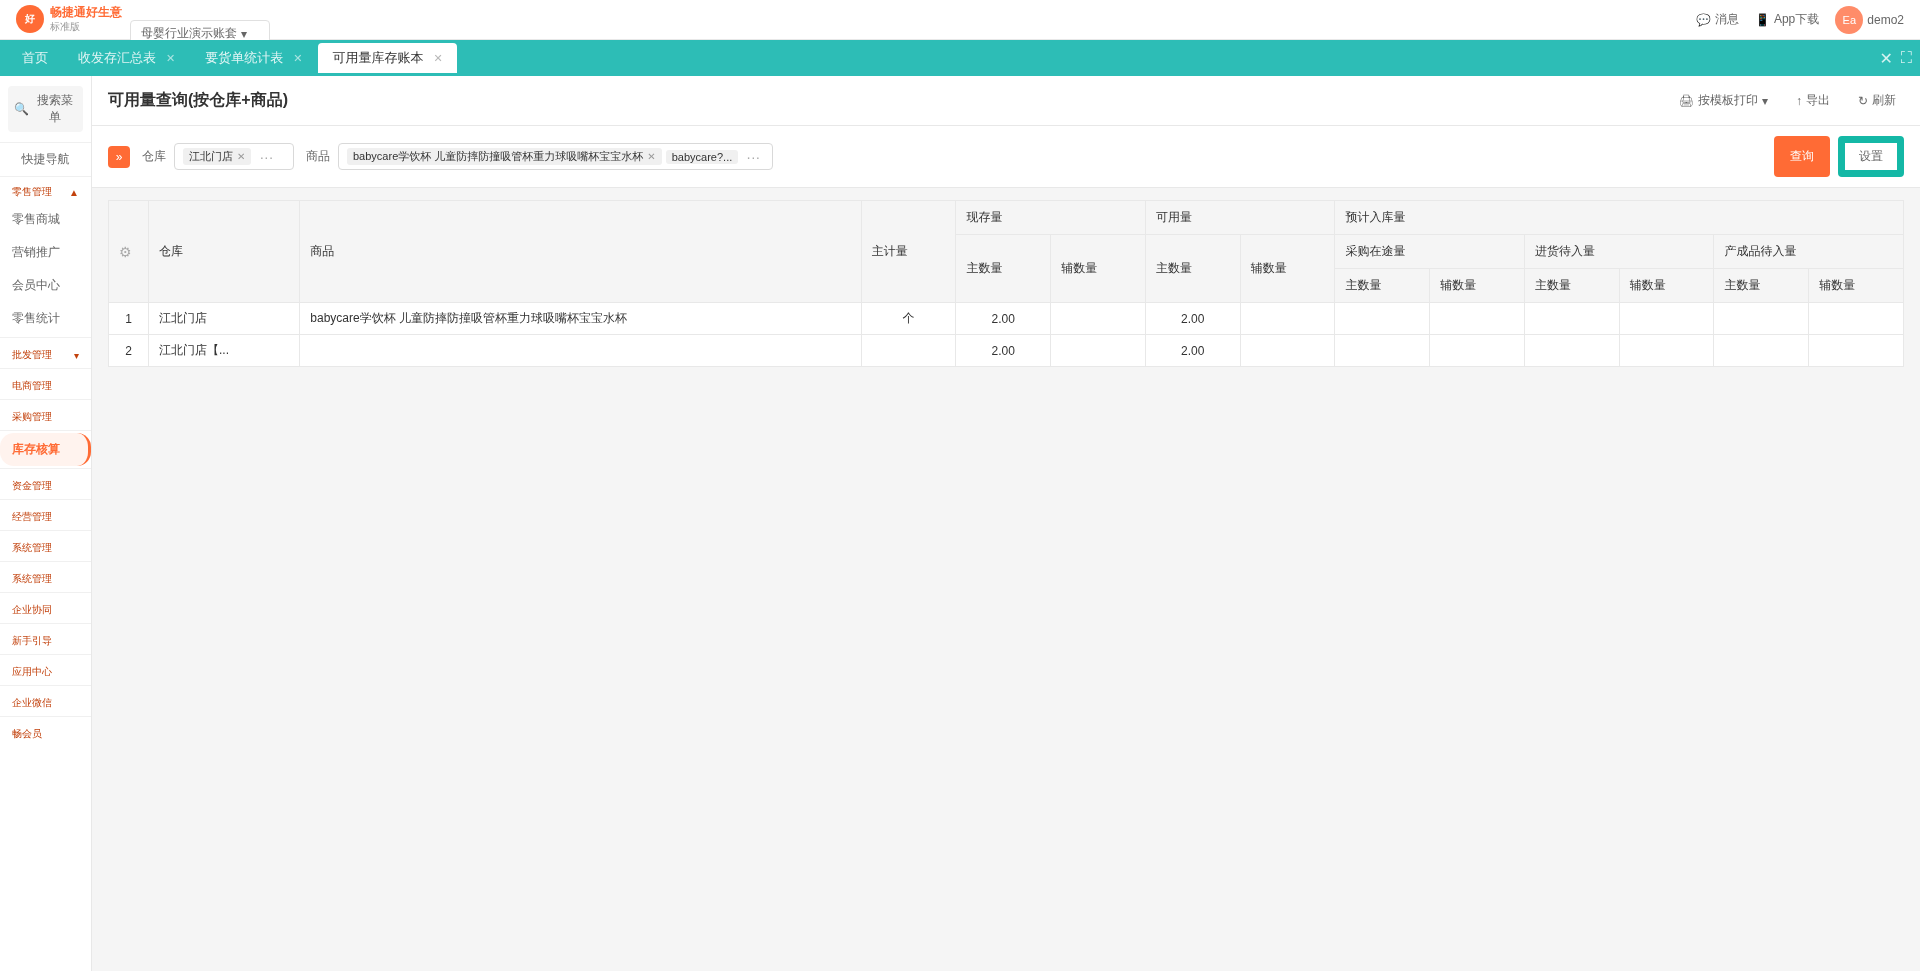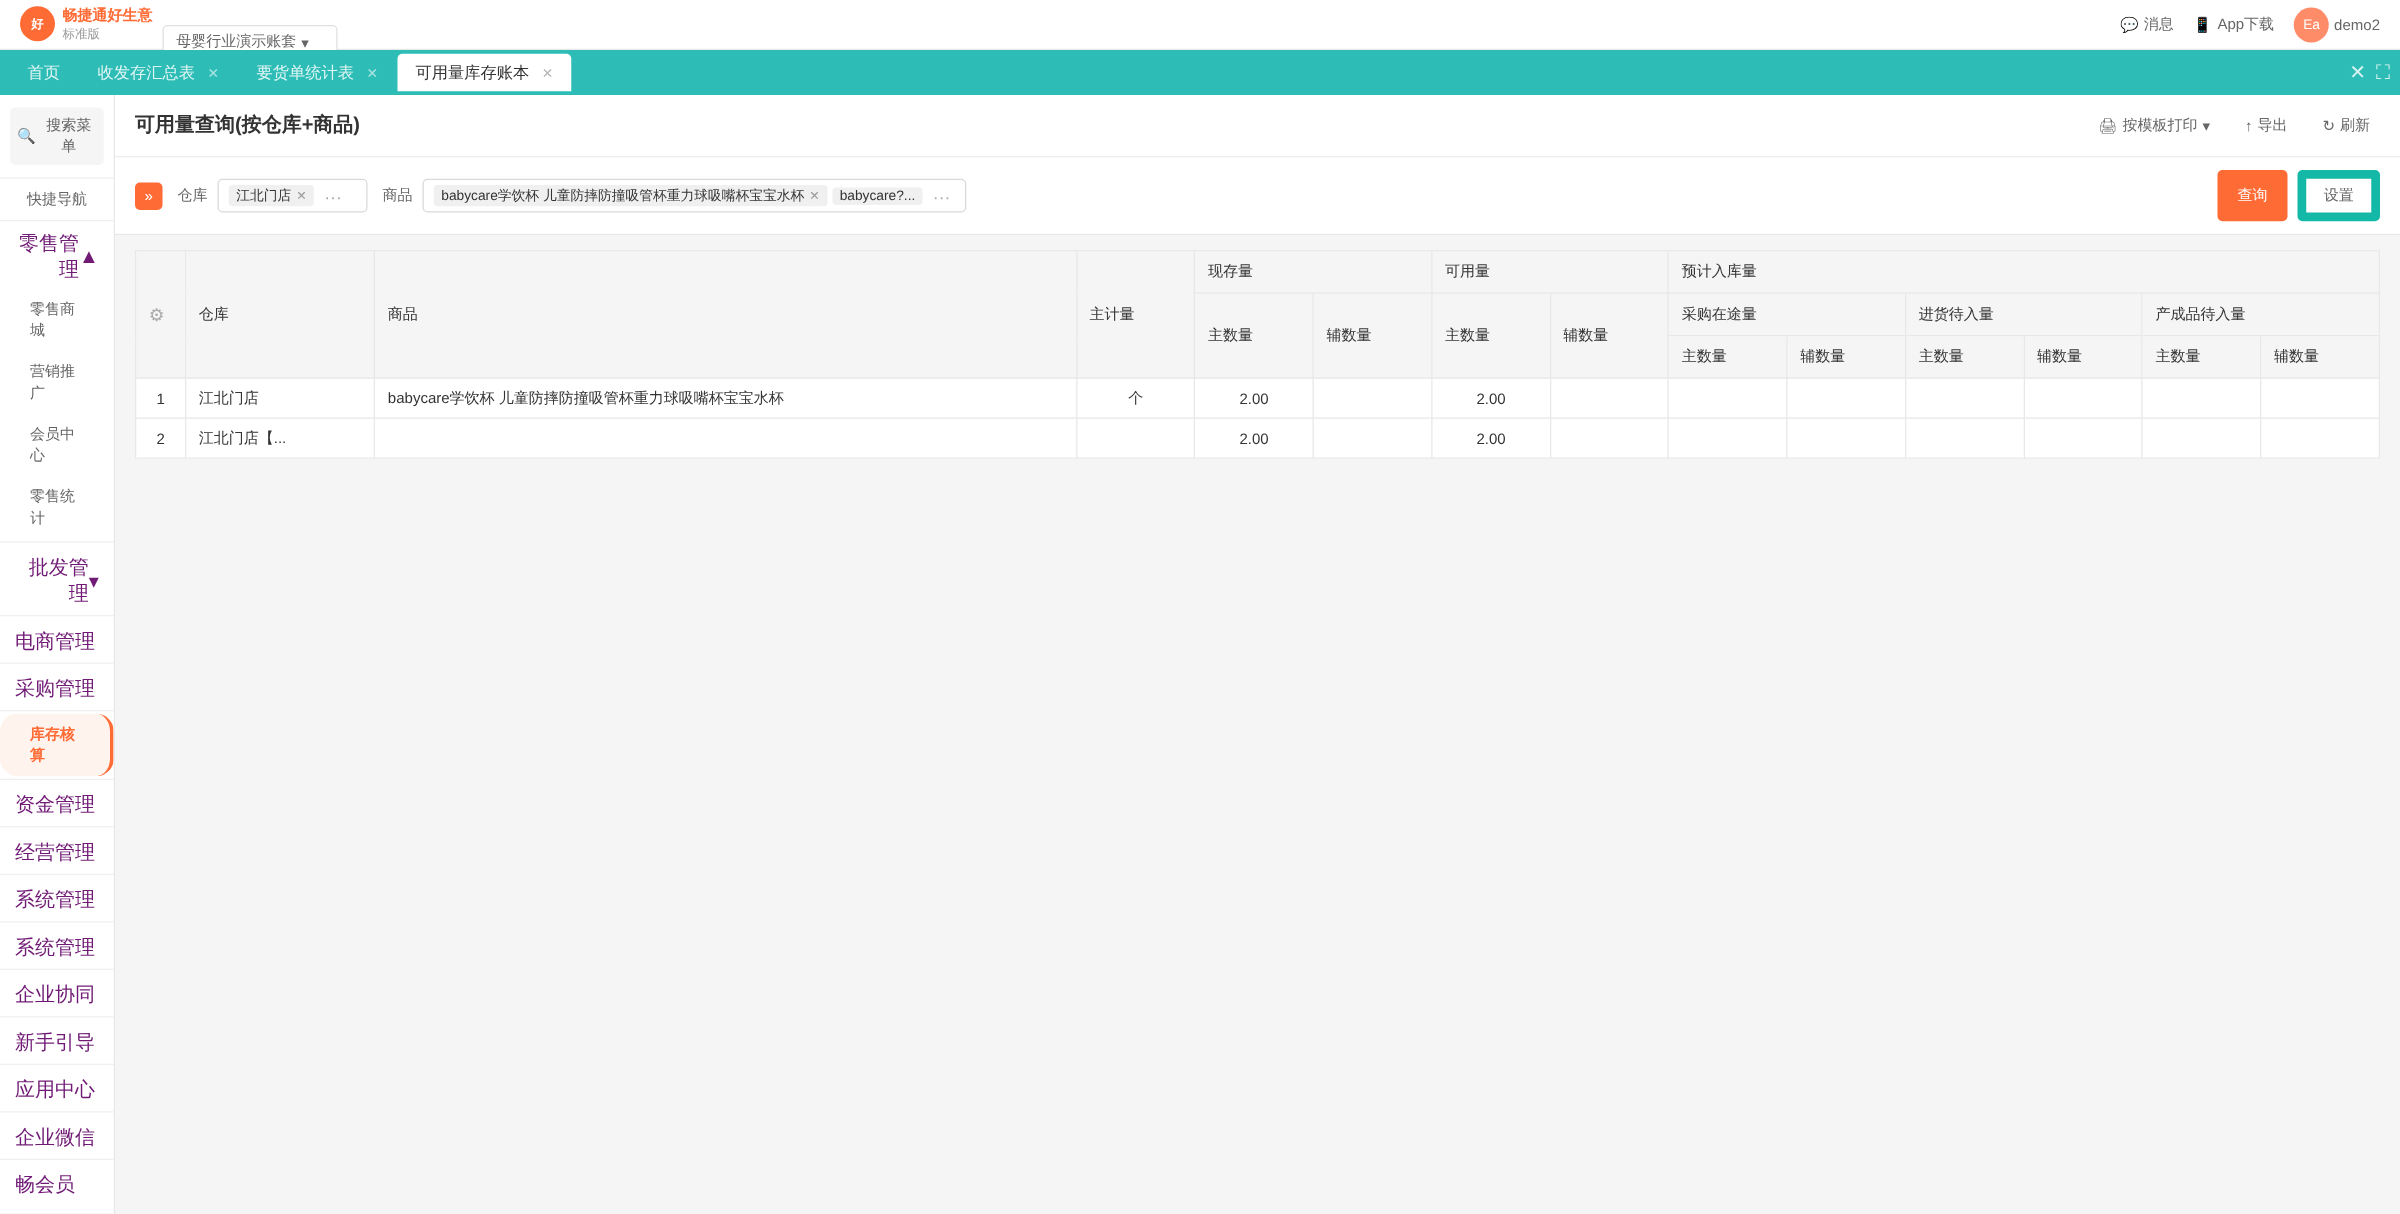--- a/index.html
+++ b/index.html
@@ -28,22 +28,22 @@
 
     
     .main-layout { display: flex; flex: 1; overflow: hidden; }
 
     
     .sidebar { width: 92px; background: #fff; border-right: 1px solid #e8e8e8; display: flex; flex-direction: column; overflow-y: auto; flex-shrink: 0; }
     .sidebar-search { padding: 10px 8px; border-bottom: 1px solid #f0f0f0; }
     .sidebar-search-btn { width: 100%; padding: 6px; background: #f5f5f5; border: none; border-radius: 4px; font-size: 12px; color: #666; cursor: pointer; display: flex; align-items: center; justify-content: center; gap: 4px; }
     .sidebar-nav-btn { padding: 8px; text-align: center; font-size: 12px; color: #666; cursor: pointer; border-bottom: 1px solid #f0f0f0; }
     .sidebar-section { display: flex; flex-direction: column; }
-    .sidebar-section-header { padding: 8px 12px 4px; font-size: 16px; color: #701a75; cursor: pointer; display: flex; align-items: center; justify-content: space-between; text-align: right; }
-    .sidebar-item { padding: 8px 24px; font-size: 12px; color: #666; cursor: pointer; }
+    .sidebar-section-header { padding: 8px 12px 4px; font-size: 10px; color: #c2410c; cursor: pointer; display: flex; align-items: center; justify-content: space-between; text-align: right; }
+    .sidebar-item { padding: 8px 12px; font-size: 12px; color: #666; cursor: pointer; }
     .sidebar-item.active { color: #ff6b35; background: #fff3ee; font-weight: bold; border-right: 3px solid #ff6b35; border-radius: 14px; }
 
     
     .content-area { flex: 1; display: flex; flex-direction: column; overflow: hidden; background: #f5f5f5; }
 
     
     .page-header { background: #fff; padding: 12px 16px; display: flex; align-items: center; justify-content: space-between; border-bottom: 1px solid #e8e8e8; flex-shrink: 0; }
     .page-title-text { font-size: 16px; font-weight: bold; color: #333; }
     .page-header-actions { display: flex; align-items: center; gap: 12px; }
     .header-action-btn { display: flex; align-items: center; gap: 4px; font-size: 12px; color: #666; cursor: pointer; padding: 4px 8px; border-radius: 4px; }

